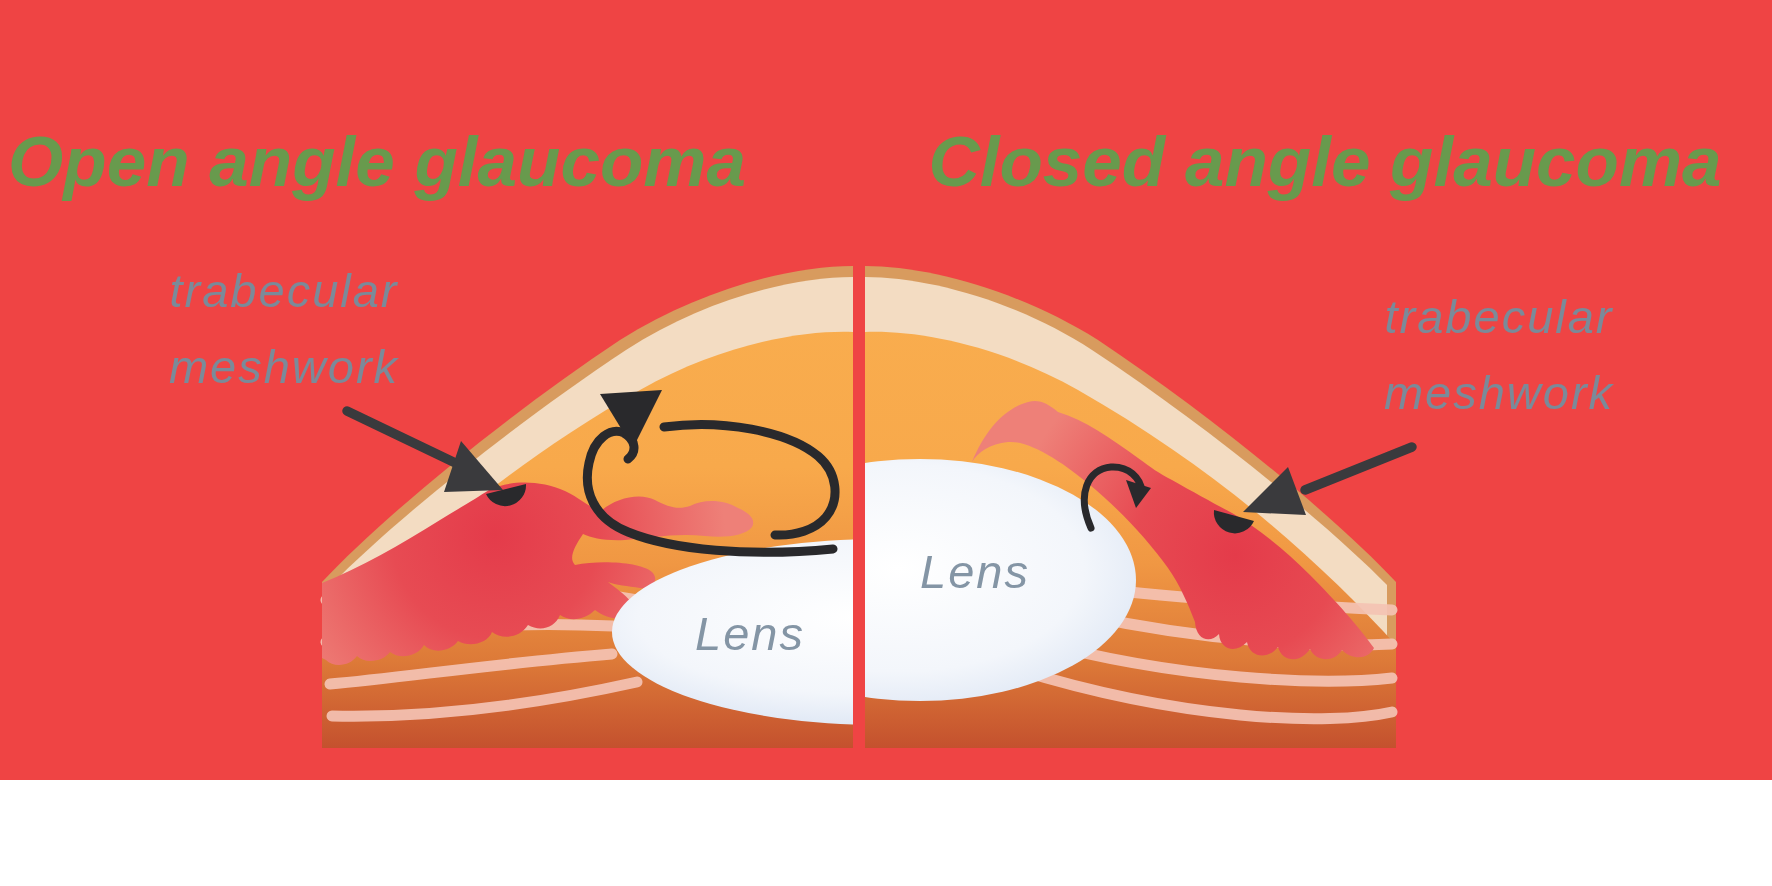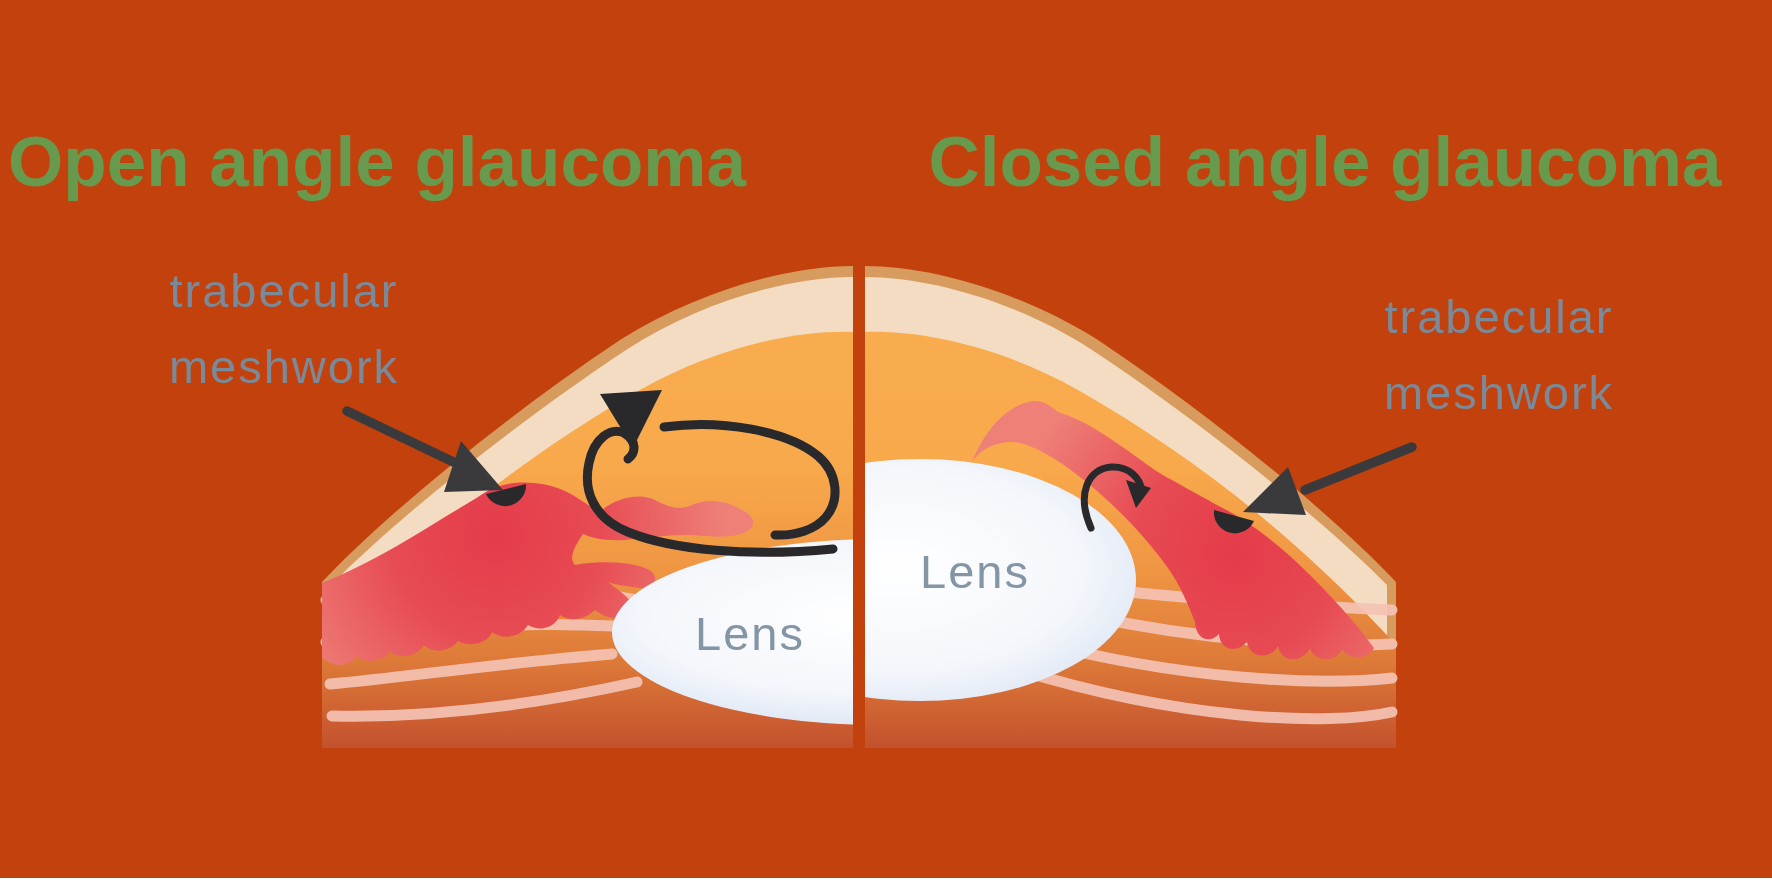--- a/index.html
+++ b/index.html
@@ -1,16 +1,16 @@
 <!DOCTYPE html>
 <html><head>
 <meta charset="utf-8">
 <style>
   html,body{margin:0;padding:0;background:#ffffff;}
-  .stage{width:1772px;height:878px;position:relative;background:#c2410c;overflow:hidden;}
+  .stage{width:1772px;height:780px;position:relative;background:#ef4444;overflow:hidden;font-style:italic;}
   svg{display:block;}
   text{font-family:"Liberation Sans","DejaVu Sans",sans-serif;}
   .title-text{font-size:71px;font-weight:700;letter-spacing:0px;}
   .label-text{font-size:47px;font-weight:400;letter-spacing:2px;}
   .lens-text{font-size:47px;font-weight:400;letter-spacing:2px;}
   .zonule{fill:none;stroke-width:11;stroke-linecap:round;opacity:0.92;}
   .flowline{fill:none;stroke-width:9;stroke-linecap:round;}
   .hookline{fill:none;stroke-width:7;stroke-linecap:round;}
   .ptrline{fill:none;stroke-width:9.5;stroke-linecap:round;}
 </style>

